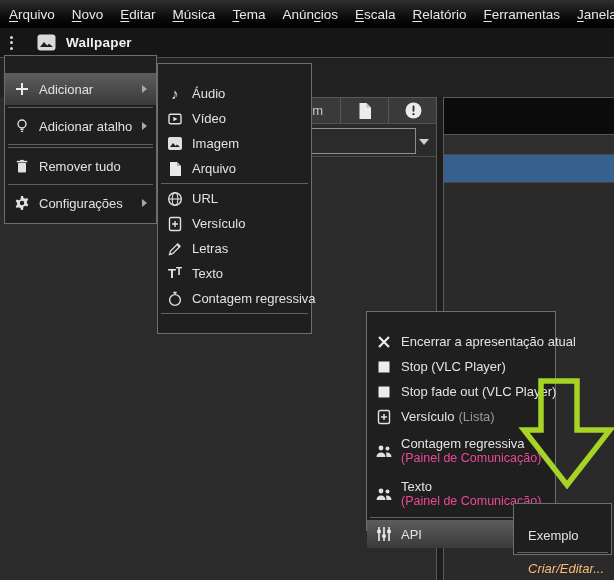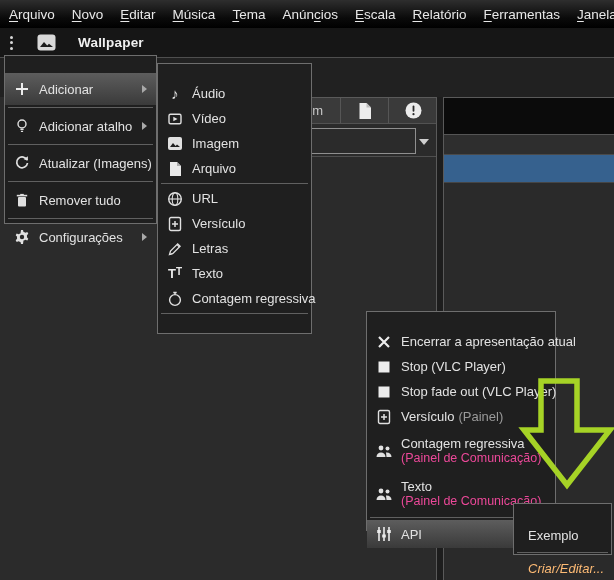--- a/index.html
+++ b/index.html
@@ -12,21 +12,21 @@
     display:flex;align-items:center;column-gap:17px;padding-left:9px;box-sizing:border-box;
     color:#e8e8e8;font-size:13.5px;white-space:nowrap;}
   .mb-item{cursor:default;}
   .mb-key{text-decoration:underline;text-underline-offset:2px;}
   
   .header{position:absolute;left:0;top:28px;width:614px;height:30px;background:#161616;
     border-bottom:1px solid #4e4e4e;box-sizing:border-box;display:flex;align-items:center;}
   .kebab{margin-left:10px;display:flex;flex-direction:column;gap:2.5px;}
   .kebab i{width:3px;height:3px;background:#d8d8d8;border-radius:50%;}
   .hdr-img{margin-left:24px;}
-  .hdr-title{margin-left:22px;color:#f0f0f0;font-size:13.5px;font-weight:700;letter-spacing:.2px;}
+  .hdr-title{margin-left:10px;color:#f0f0f0;font-size:13.5px;font-weight:700;letter-spacing:.2px;}
   
   .main-bg{position:absolute;left:0;top:58px;width:614px;height:522px;background:#212121;}
   .low-bg{position:absolute;left:0;top:97px;width:614px;height:483px;background:#2b2b2b;}
   .tabbar{position:absolute;left:155px;top:97px;width:282px;height:27px;background:#3a3a3a;
     border-top:1px solid #5a5a5a;border-bottom:1px solid #525252;box-sizing:border-box;
     display:flex;color:#c8c8c8;font-size:13px;}
   .tab{display:flex;align-items:center;justify-content:center;box-sizing:border-box;height:100%;}
   .tab1{width:185px;justify-content:flex-end;padding-right:17px;}
   .tab2{width:48px;border-left:1px solid #565656;}
   .tab3{width:49px;border-left:1px solid #565656;}
@@ -160,29 +160,20 @@
       <span class="ic">
         <svg width="16" height="16" viewBox="0 0 16 16">
             <circle cx="8" cy="6" r="4" fill="none" stroke="#e0e0e0" stroke-width="1.4"></circle>
             <path d="M6.4 11.4h3.2M6.9 13.3h2.2" stroke="#e0e0e0" stroke-width="1.3"></path>
           </svg>
       </span>
       <span class="lbl">Adicionar atalho</span>
       <span class="sub-arrow"></span>
     </div>
     <div class="sep"></div>
-    <div class="mi">
-      <span class="ic">
-        <svg width="16" height="16" viewBox="0 0 16 16">
-            <path d="M13.1 5.2A5.4 5.4 0 1 0 13.5 8" fill="none" stroke="#e0e0e0" stroke-width="1.7"></path>
-            <path d="M13.9 1.2v4.4l-4.2-1.4z" fill="#e0e0e0"></path>
-          </svg>
-      </span>
-      <span class="lbl">Atualizar (Imagens)</span>
-    </div>
     <div class="sep"></div>
     <div class="mi">
       <span class="ic">
         <svg width="16" height="16" viewBox="0 0 16 16">
             <rect x="4" y="5" width="8" height="9.4" rx="1" fill="#e0e0e0"></rect>
             <rect x="2.8" y="2.8" width="10.4" height="1.6" fill="#e0e0e0"></rect>
             <path d="M6.2 2.6h3.6" stroke="#e0e0e0" stroke-width="1.4"></path>
           </svg>
       </span>
       <span class="lbl">Remover tudo</span>
@@ -306,21 +297,21 @@
       <span class="lbl">Stop fade out (VLC Player)</span>
     </div>
     <div class="mi">
       <span class="ic">
         <svg width="14" height="16" viewBox="0 0 14 16">
             <rect x="1.5" y="1.5" width="11" height="13" rx="1.5" fill="none" stroke="#e0e0e0" stroke-width="1.4"></rect>
             <path d="M7 5v6M4 8h6" stroke="#e0e0e0" stroke-width="1.5"></path>
           </svg>
       </span>
       <span class="lbl">Versículo</span>
-      <span class="sub">(Painel)</span>
+      <span class="sub">(Lista)</span>
     </div>
     <div class="mi two">
       <span class="ic">
         <svg width="18" height="14" viewBox="0 0 18 14">
             <circle cx="6" cy="4" r="2.4" fill="#e0e0e0"></circle>
             <path d="M1.5 13c0-3 2-4.6 4.5-4.6S10.5 10 10.5 13z" fill="#e0e0e0"></path>
             <circle cx="12.5" cy="4.4" r="2" fill="#e0e0e0"></circle>
             <path d="M11 8.6c2.8-.4 5.5 1.2 5.5 4.4h-5z" fill="#e0e0e0"></path>
           </svg>
       </span>

